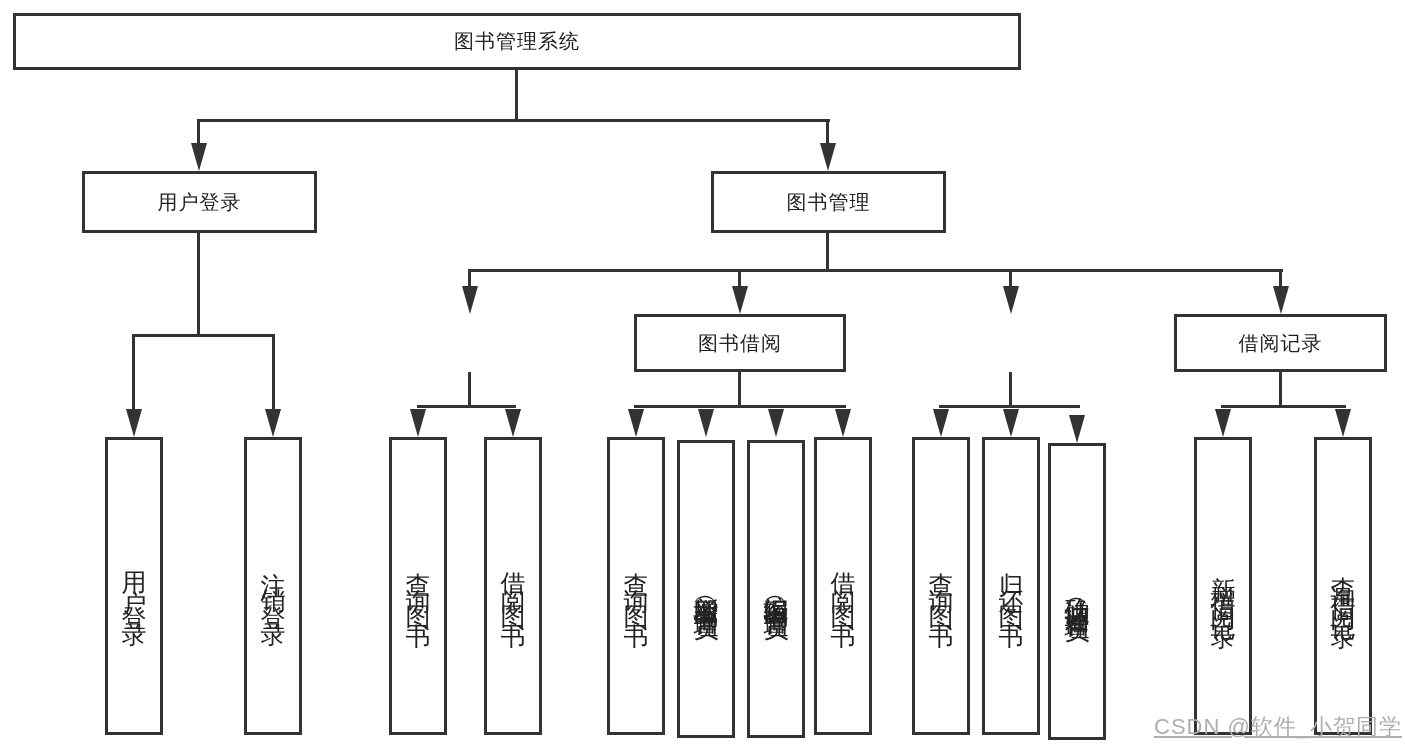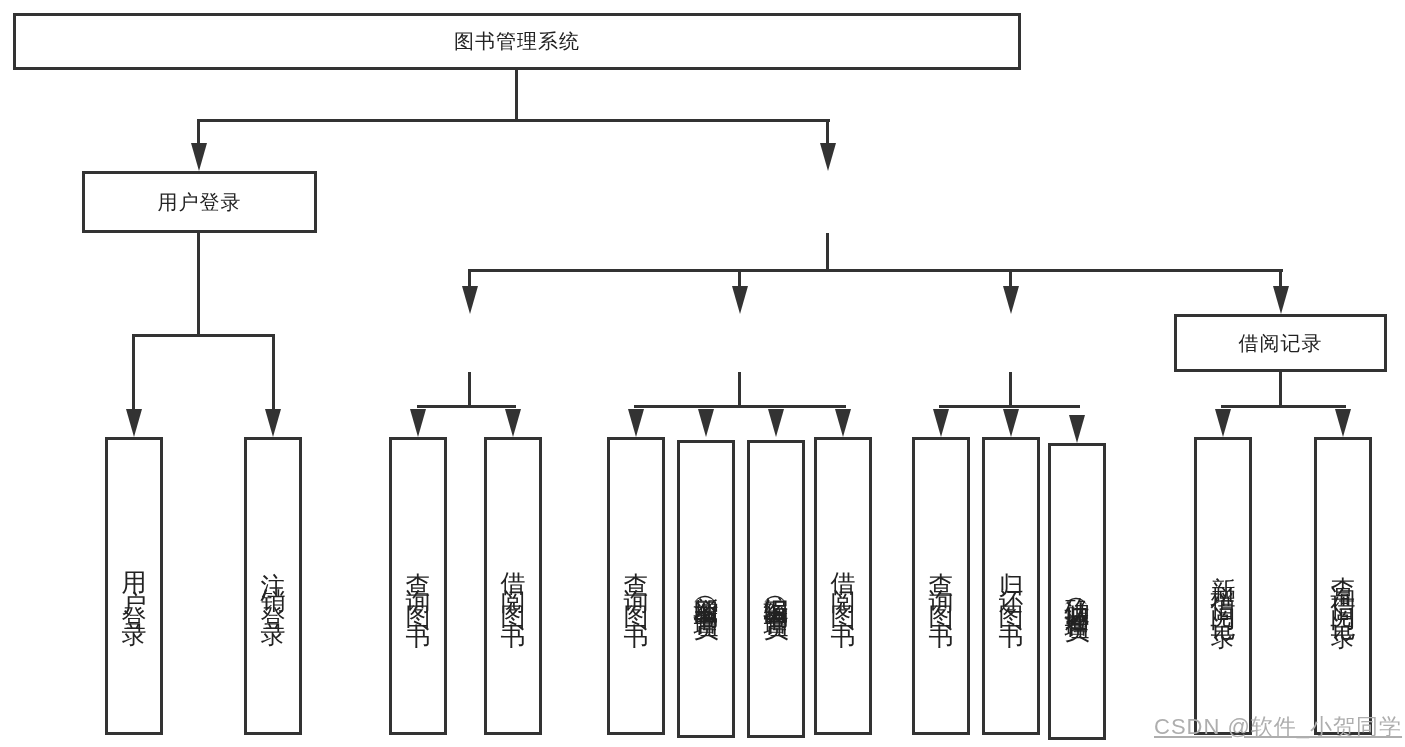--- a/index.html
+++ b/index.html
@@ -30,21 +30,23 @@
   }
 </style>
 </head>
 <body>
 
 <div class="canvas">
 
   <div class="box hbox" style="left:13px;top:13px;width:1008px;height:57px;">图书管理系统</div>
 
   <div class="box hbox" style="left:82px;top:171px;width:235px;height:62px;">用户登录</div>
+  <div class="box hbox" style="left:711px;top:171px;width:235px;height:62px;">图书管理</div>
 
+  <div class="box hbox" style="left:634px;top:314px;width:212px;height:58px;">图书借阅</div>
   <div class="box hbox" style="left:1174px;top:314px;width:213px;height:58px;">借阅记录</div>
 
   <div class="box leaf sp-wide" style="left:105px;">
     <span class="vtext">用户登录</span>
   </div>
   <div class="box leaf sp-wide" style="left:244px;">
     <span class="vtext">注销登录</span>
   </div>
 
   <div class="box leaf sp-wide" style="left:389px;">

